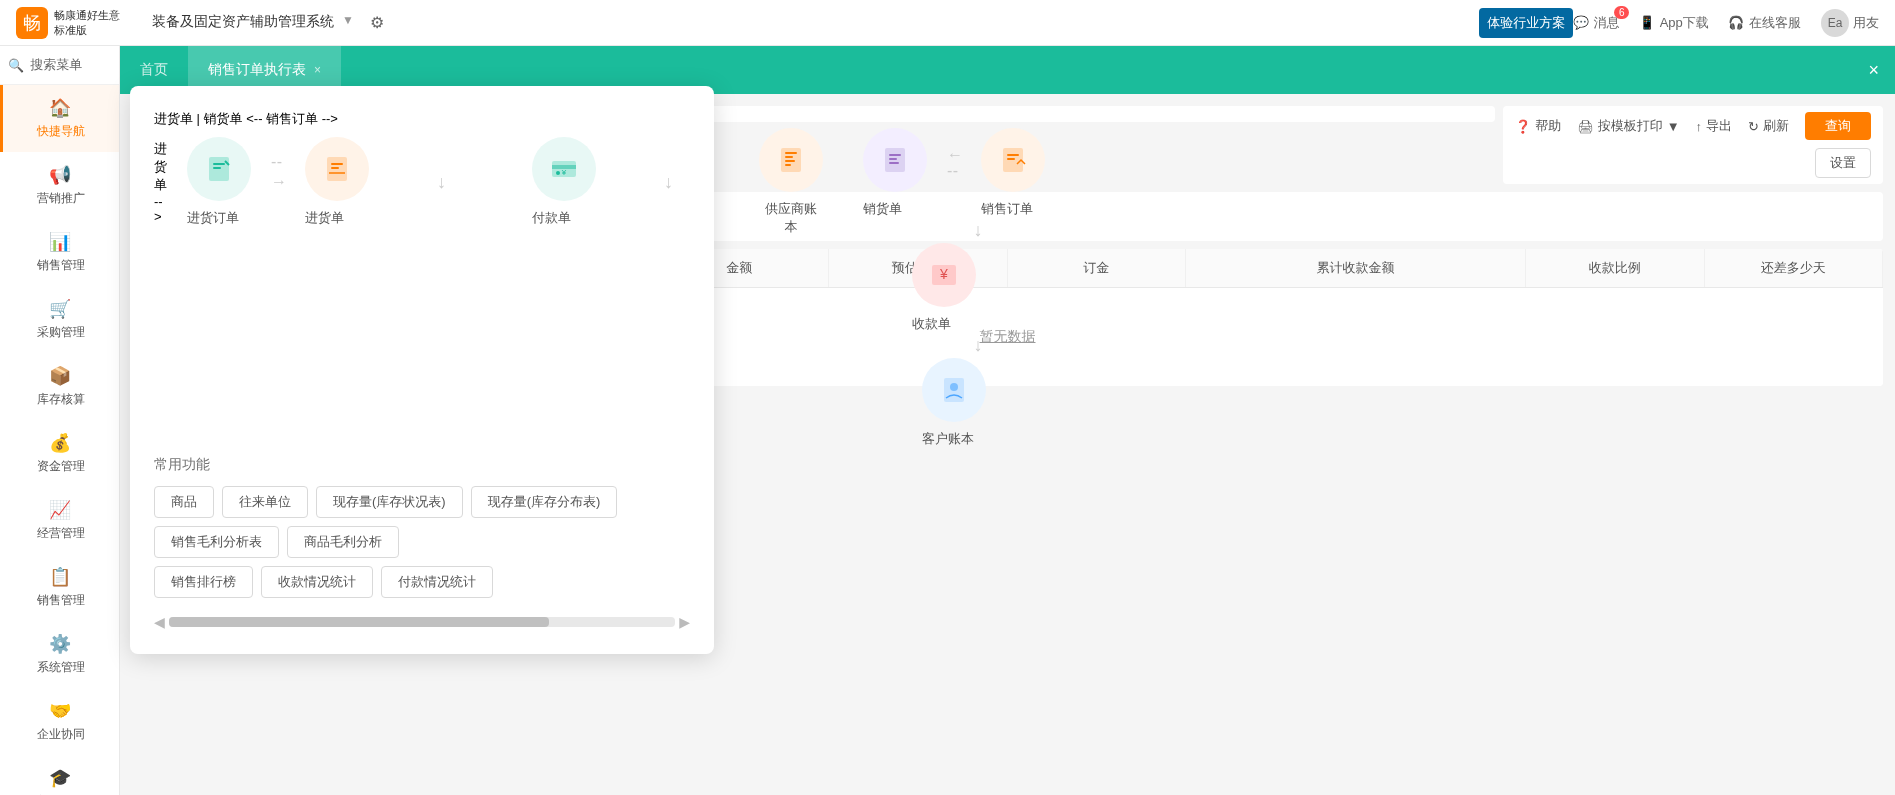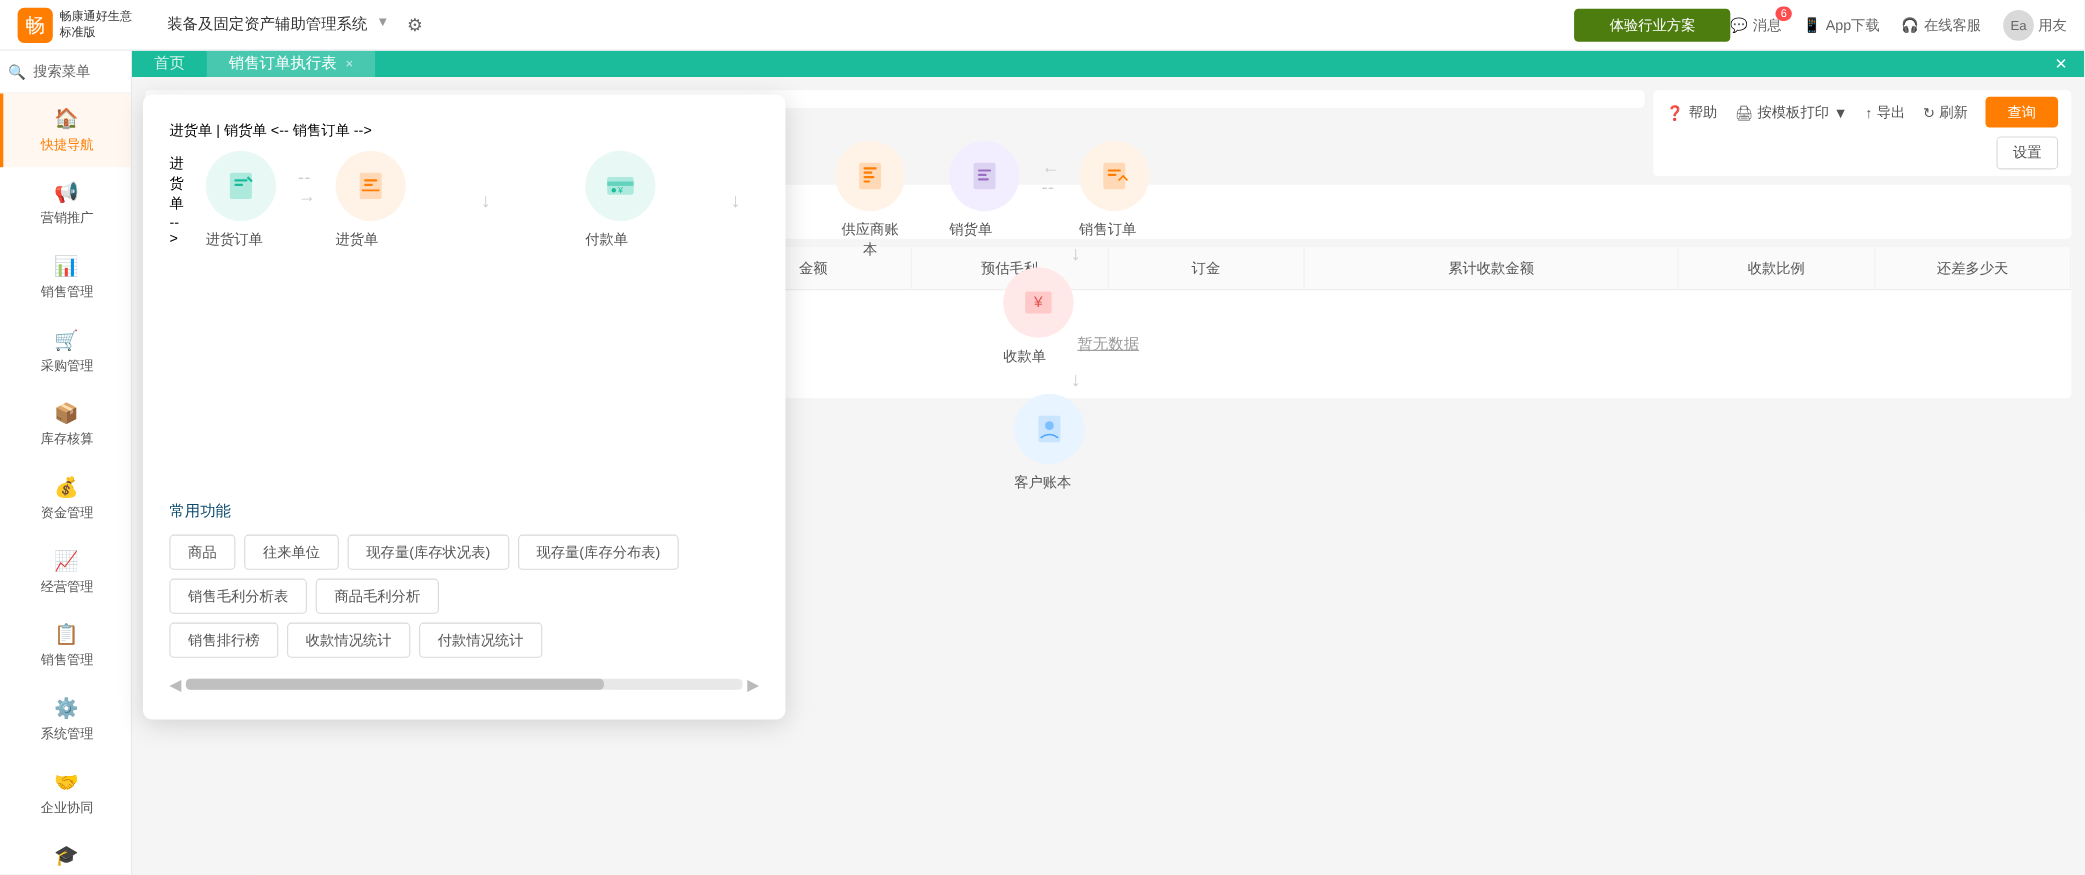--- a/index.html
+++ b/index.html
@@ -12,42 +12,42 @@
     .top-header {
       display: flex; align-items: center; height: 46px;
       background: #fff; border-bottom: 1px solid #e8e8e8;
       padding: 0 16px; flex-shrink: 0;
     }
     .logo-area { display: flex; align-items: center; width: 120px; }
     .logo-icon { width: 32px; height: 32px; background: #ff7d00; border-radius: 6px; display: flex; align-items: center; justify-content: center; color: white; font-size: 18px; margin-right: 6px; }
     .logo-text { font-size: 11px; color: #333; line-height: 1.3; }
     .system-title { display: flex; flex: 1; padding-left: 16px; font-size: 14px; color: #333; }
     .system-title span { margin-right: 8px; }
-    .experience-btn { background: #4d7c0f; color: white; border: none; padding: 6px 32px; border-radius: 4px; cursor: pointer; font-size: 13px; }
+    .experience-btn { background: #0369a1; color: white; border: none; padding: 6px 8px; border-radius: 4px; cursor: pointer; font-size: 13px; }
     .header-icons { display: flex; align-items: center; gap: 20px; margin-left: auto; }
     .header-icon-item { display: flex; align-items: center; gap: 4px; color: #666; font-size: 13px; cursor: pointer; position: relative; }
     .badge { background: #ff4d4f; color: white; border-radius: 10px; font-size: 10px; padding: 1px 5px; position: absolute; top: -8px; right: -10px; }
     .avatar-circle { width: 28px; height: 28px; border-radius: 50%; background: #d9d9d9; display: flex; align-items: center; justify-content: center; font-size: 12px; color: #666; }
     .gear-icon { color: #666; cursor: pointer; font-size: 16px; margin-left: 8px; }
 
     
     .main-layout { display: flex; flex: 1; overflow: hidden; }
 
     
     .sidebar { width: 120px; background: #fff; border-right: 1px solid #e8e8e8; display: flex; flex-direction: column; flex-shrink: 0; }
     .sidebar-search { display: flex; align-items: center; padding: 10px 8px; border-bottom: 1px solid #f0f0f0; color: #666; cursor: pointer; font-size: 13px; gap: 6px; }
     .sidebar-item { display: flex; flex-direction: column; align-items: center; padding: 12px 4px; cursor: pointer; color: #555; font-size: 12px; gap: 4px; border-left: 3px solid transparent; }
     .sidebar-item.active { background: #fff7f0; color: #ff7d00; border-left-color: #ff7d00; }
     .sidebar-item-icon { font-size: 18px; }
 
     
     .content-area { flex: 1; display: flex; flex-direction: column; overflow: hidden; background: #f5f5f5; }
 
     
-    .tab-bar { display: flex; align-items: center; background: #1bbc9b; height: 24px; flex-shrink: 0; padding: 0 0; }
+    .tab-bar { display: flex; align-items: center; background: #1bbc9b; height: 48px; flex-shrink: 0; padding: 0 0; }
     .tab-item { display: flex; align-items: center; padding: 0 20px; height: 100%; cursor: pointer; color: rgba(255,255,255,0.8); font-size: 14px; }
     .tab-item.active { background: rgba(255,255,255,0.2); color: white; }
     .tab-item .tab-close { margin-left: 8px; font-size: 12px; opacity: 0.7; }
     .tab-bar-close { margin-left: auto; padding: 0 16px; color: white; cursor: pointer; font-size: 18px; }
 
     
     .inner-content { flex: 1; padding: 12px; overflow: auto; }
     .toolbar-btn { display: flex; align-items: center; gap: 4px; color: #555; cursor: pointer; font-size: 13px; }
     .query-btn { background: #ff7d00; color: white; border: none; padding: 5px 20px; border-radius: 4px; cursor: pointer; font-size: 13px; }
     .set-btn { background: #fff; color: #555; border: 1px solid #d9d9d9; padding: 5px 14px; border-radius: 4px; cursor: pointer; font-size: 13px; display: block; margin-top: 4px; }
@@ -67,21 +67,21 @@
 
     
     .overlay { position: fixed; top: 46px; left: 120px; right: 0; bottom: 0; z-index: 100; pointer-events: none; }
     .dialog { position: absolute; top: 40px; left: 10px; width: 584px; background: white; border-radius: 8px; box-shadow: 0 4px 24px rgba(0,0,0,0.15); pointer-events: all; padding: 24px; }
     .flow-node { display: flex; flex-direction: column; align-items: flex-start; margin: 0 20px; }
     .flow-circle { width: 64px; height: 64px; border-radius: 50%; display: flex; align-items: center; justify-content: center; font-size: 28px; margin-bottom: 8px; }
     .flow-label { font-size: 13px; color: #555; text-align: center; }
 
     
     .common-functions { margin-top: 8px; }
-    .common-title { font-size: 14px; color: #0c4a6e; font-weight: 500; margin-bottom: 12px; }
+    .common-title { font-size: 14px; color: #737373; font-weight: 500; margin-bottom: 12px; }
     .func-buttons { display: flex; flex-wrap: wrap; gap: 8px; }
     .func-btn { border: 1px solid #d9d9d9; background: #fff; padding: 6px 16px; border-radius: 4px; cursor: pointer; font-size: 13px; color: #555; }
 
     .teal-bg { background: #e8f8f5; }
     .orange-bg { background: #fff3e8; }
     .purple-bg { background: #f3eeff; }
     .pink-bg { background: #ffe8e8; }
     .blue-bg { background: #e8f4ff; }
   </style>
 </head>

